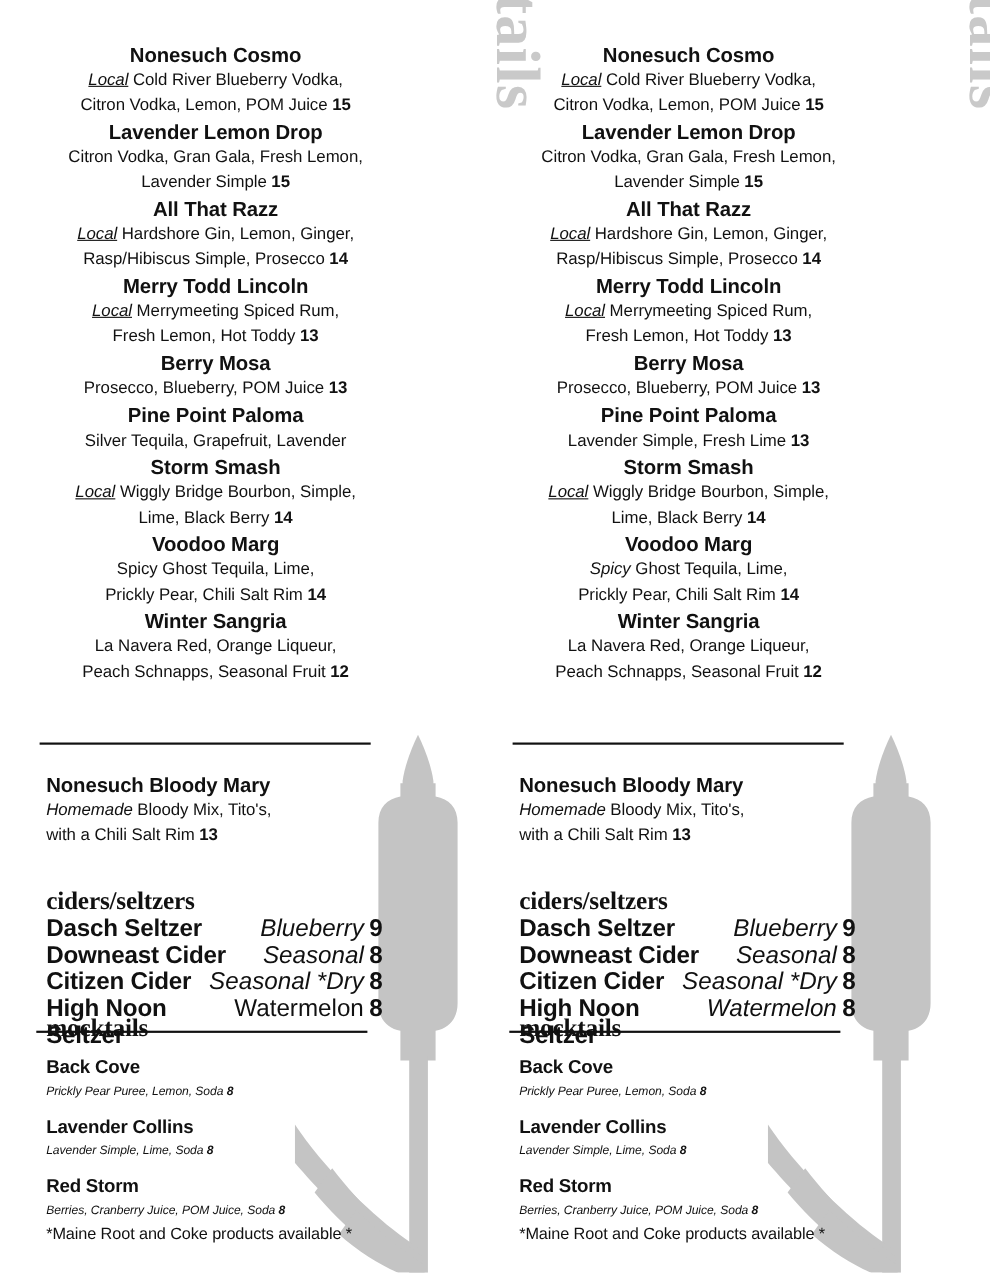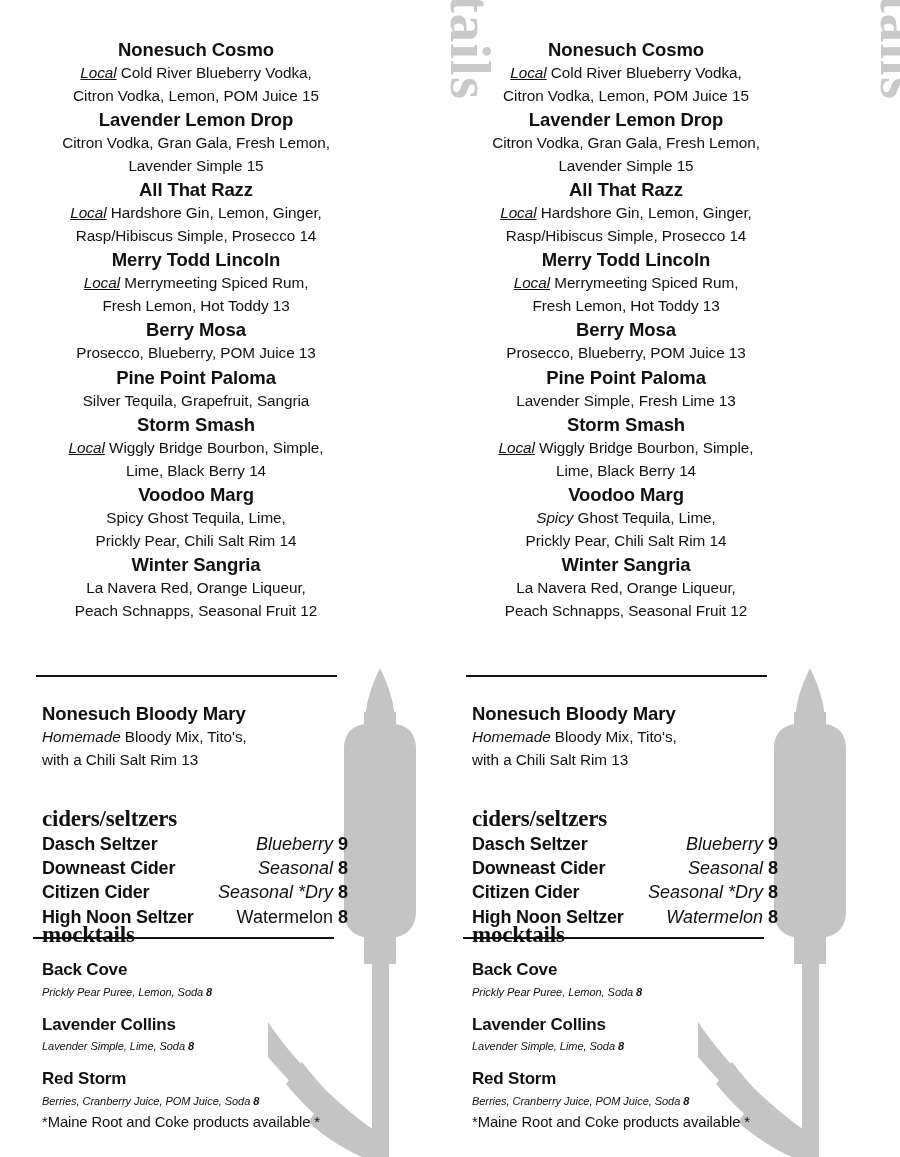--- a/index.html
+++ b/index.html
@@ -60,21 +60,21 @@
     line-height: 24px;
     letter-spacing: -0.1px;
   }
   .drink-desc {
     font-size: 15.3px;
     line-height: 22.5px;
     letter-spacing: -0.05px;
   }
   .drink-desc .local { font-style: italic; text-decoration: underline; }
   .drink-desc .emph  { font-style: italic; }
-  .drink-desc .price { font-weight: normal; }
+  .drink-desc .price { font-weight: bold; }
 
   
   .rule { height: 2px; background: #111; width: 301px; }
   .rule-bloody { position: absolute; left: 36px; top: 675px; }
   .rule-mock   { position: absolute; left: 33px; top: 937px; }
 
   
   .bloody { position: absolute; left: 42px; top: 702px; width: 310px; }
 
   
@@ -83,21 +83,21 @@
     font-family: "Liberation Serif", serif;
     font-weight: bold;
     font-size: 23px;
     letter-spacing: -0.2px;
     line-height: 26px;
   }
   .cider-row {
     display: flex;
     justify-content: space-between;
     align-items: baseline;
-    font-size: 18px;
+    font-size: 22px;
     line-height: 24.2px;
   }
   .cider-name { font-weight: bold; letter-spacing: -0.2px; }
   .cider-right { white-space: nowrap; }
   .cider-right .flavor { font-style: italic; text-align: right; }
   .cider-right .flavor.upright { font-style: normal; }
   .cider-right .price { font-weight: bold; margin-left: 5px; }
 
   
   .mocktails { position: absolute; left: 42px; top: 922px; width: 310px; }
@@ -164,21 +164,21 @@
           <div class="drink-name">Merry Todd Lincoln</div>
           <div class="drink-desc"><span class="local">Local</span> Merrymeeting Spiced Rum,</div>
           <div class="drink-desc">Fresh Lemon, Hot Toddy <span class="price">13</span></div>
         </div>
         <div class="drink">
           <div class="drink-name">Berry Mosa</div>
           <div class="drink-desc">Prosecco, Blueberry, POM Juice <span class="price">13</span></div>
         </div>
         <div class="drink">
           <div class="drink-name">Pine Point Paloma</div>
-          <div class="drink-desc">Silver Tequila, Grapefruit, Sangria</div>
+          <div class="drink-desc">Silver Tequila, Grapefruit, Lavender</div>
         </div>
         <div class="drink">
           <div class="drink-name">Storm Smash</div>
           <div class="drink-desc"><span class="local">Local</span> Wiggly Bridge Bourbon, Simple,</div>
           <div class="drink-desc">Lime, Black Berry <span class="price">14</span></div>
         </div>
         <div class="drink">
           <div class="drink-name">Voodoo Marg</div>
           <div class="drink-desc"><span>Spicy</span> Ghost Tequila, Lime,</div>
           <div class="drink-desc">Prickly Pear, Chili Salt Rim <span class="price">14</span></div>

